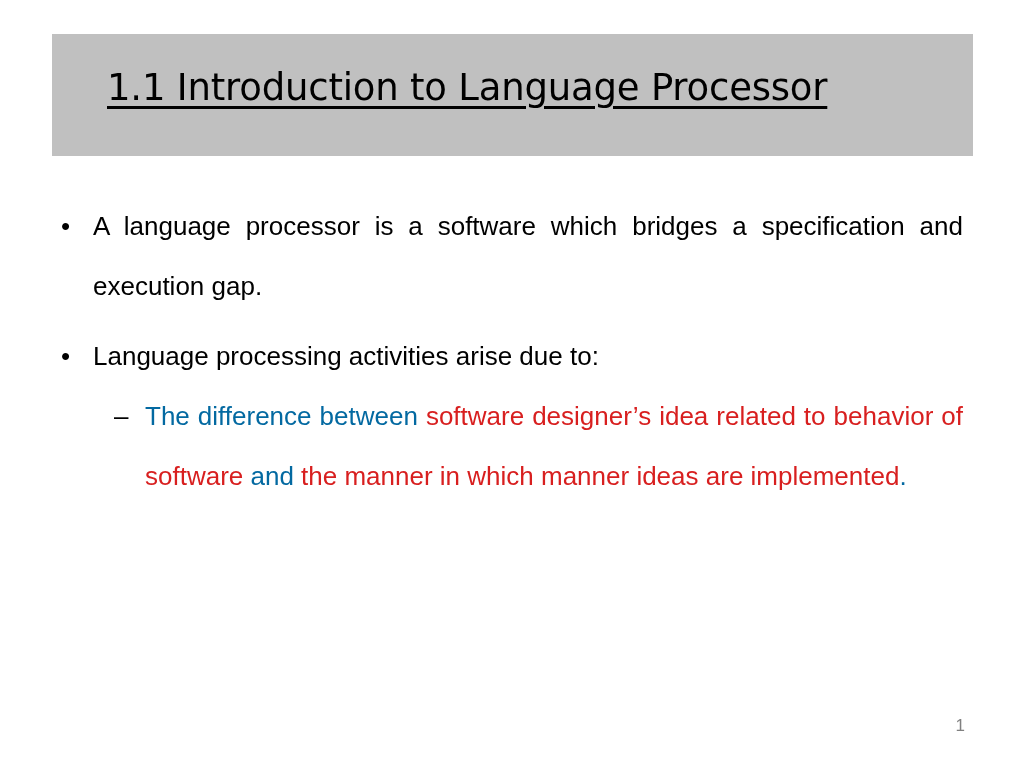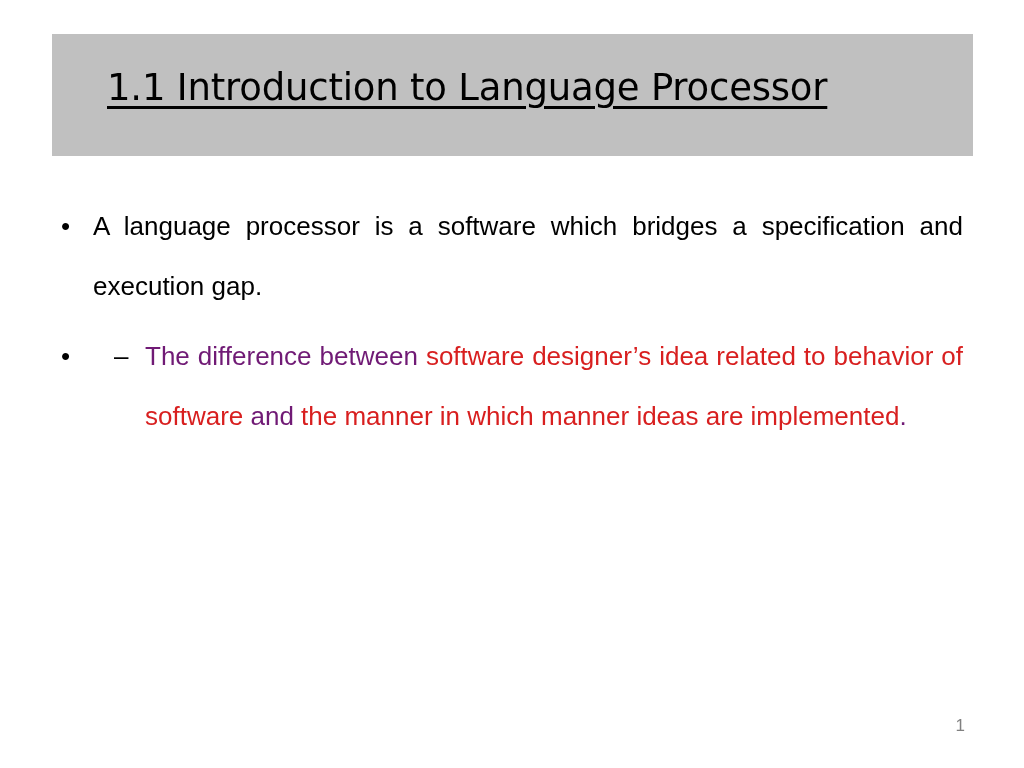--- a/index.html
+++ b/index.html
@@ -97,21 +97,21 @@
     left: 114px;
     top: 0;
     font-size: 26px;
     line-height: 60px;
     color: #000000;
   }
 
   
 
   .red { color: #d81f1f; }
-  .blk { color: #701a75; }
+  .blk { color: #0369a1; }
 
   
   .page-number {
     position: absolute;
     left: 0;
     top: 716px;
     width: 965px;
     text-align: right;
     font-family: "Liberation Sans", sans-serif;
     font-size: 17px;
@@ -131,20 +131,21 @@
 
     <div class="bullet-l1">
       <span class="marker">•</span>
       <span>A language processor is a software which bridges a specification and execution gap.</span>
     </div>
 
     <div class="spacer-1"></div>
 
     <div class="bullet-l1 no-justify">
       <span class="marker">•</span>
+      <span>Language processing activities arise due to:</span>
     </div>
 
     <div class="bullet-l2">
       <span class="marker">–</span>
       <span class="blk">The difference between </span><span class="red">software designer’s idea related to behavior of software</span><span class="blk"> and </span><span class="red">the manner in which manner ideas are implemented</span><span class="blk">.</span>
     </div>
 
   </div>
 
   <div class="page-number">1</div>

